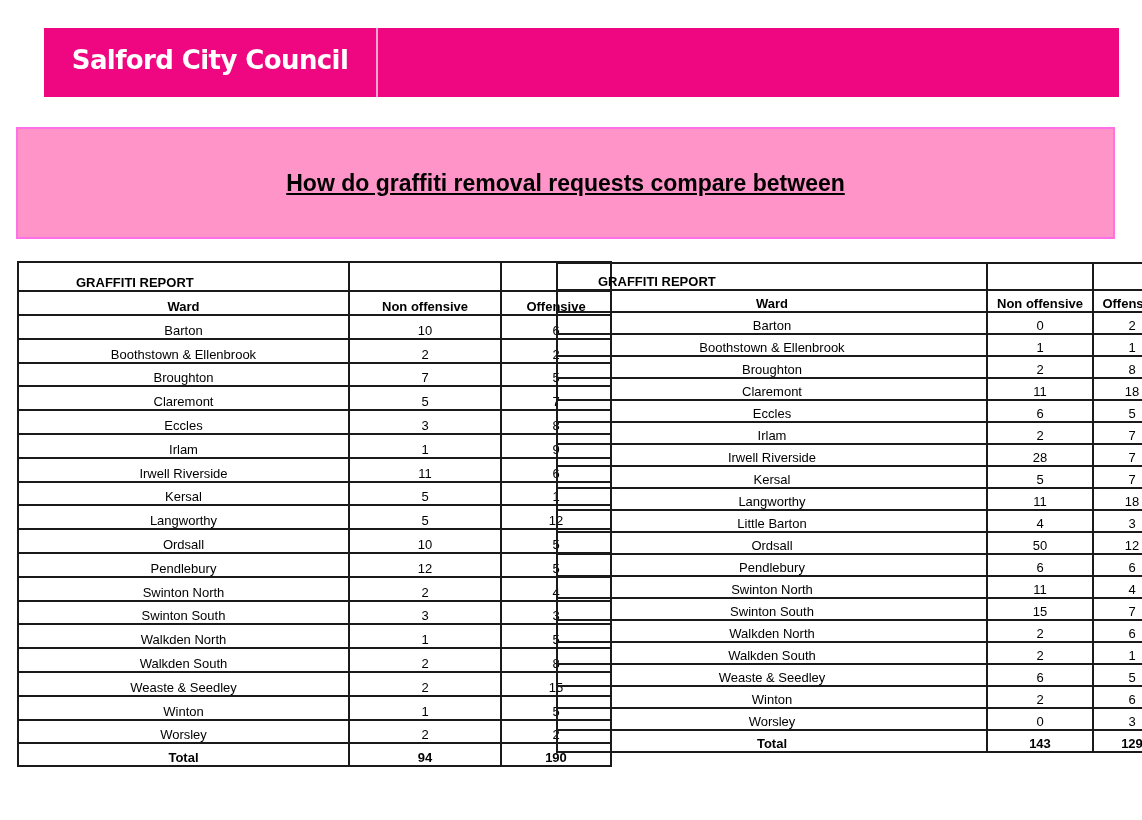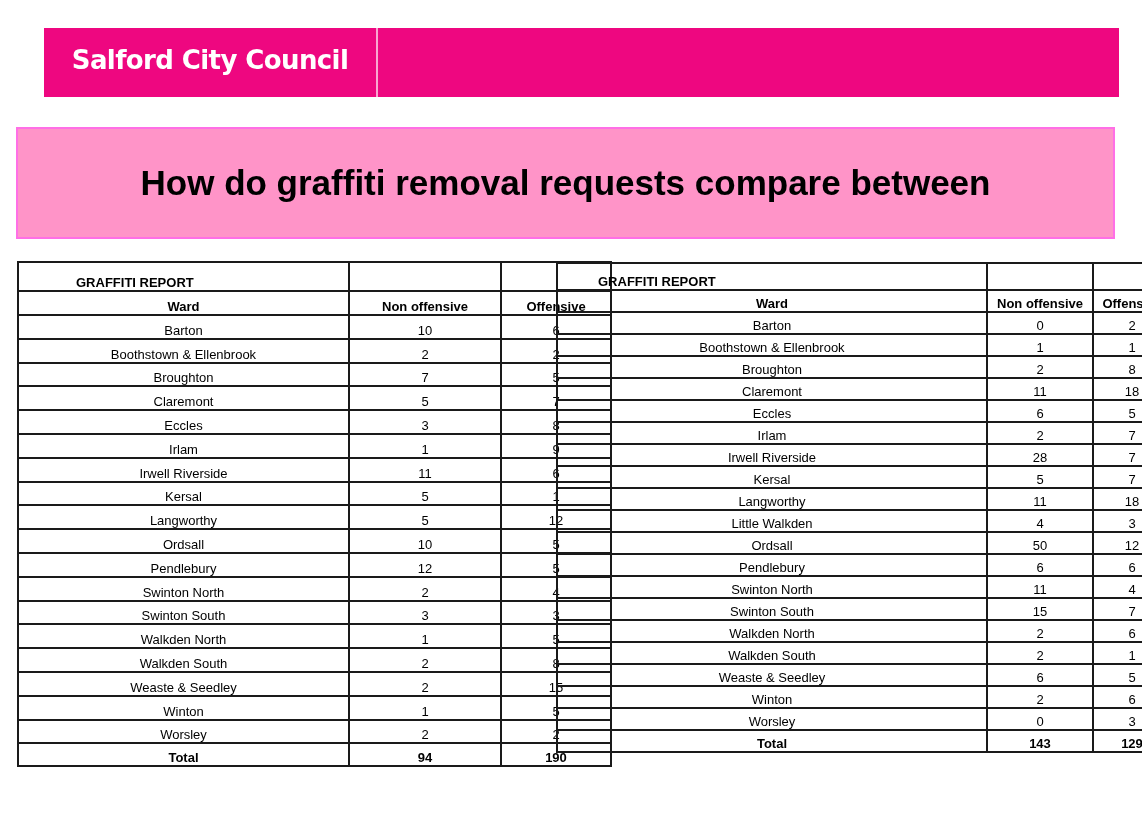--- a/index.html
+++ b/index.html
@@ -55,24 +55,25 @@
       background: #ff94c8;
       border: 2px solid #ff6fe6;
       display: flex;
       flex-direction: column;
       align-items: center;
       justify-content: center;
     }
     .title-line {
       font-family: "Liberation Sans", sans-serif;
       font-weight: bold;
-      font-size: 35px;
+      font-size: 23px;
       line-height: 46px;
       text-align: center;
       white-space: nowrap;
+      text-decoration: underline;
     }
     table.report {
       position: absolute;
       border-collapse: collapse;
       table-layout: fixed;
       font-family: "Liberation Sans", sans-serif;
       font-size: 13px;
     }
     table.report td {
       border: 2px solid #1a1a1a;
@@ -291,21 +292,21 @@
         <td class="c-ward">Kersal</td>
         <td class="c-non">5</td>
         <td class="c-off">7</td>
       </tr>
       <tr class="body-row">
         <td class="c-ward">Langworthy</td>
         <td class="c-non">11</td>
         <td class="c-off">18</td>
       </tr>
       <tr class="body-row">
-        <td class="c-ward">Little Walkden</td>
+        <td class="c-ward">Little Barton</td>
         <td class="c-non">4</td>
         <td class="c-off">3</td>
       </tr>
       <tr class="body-row">
         <td class="c-ward">Ordsall</td>
         <td class="c-non">50</td>
         <td class="c-off">12</td>
       </tr>
       <tr class="body-row">
         <td class="c-ward">Pendlebury</td>

